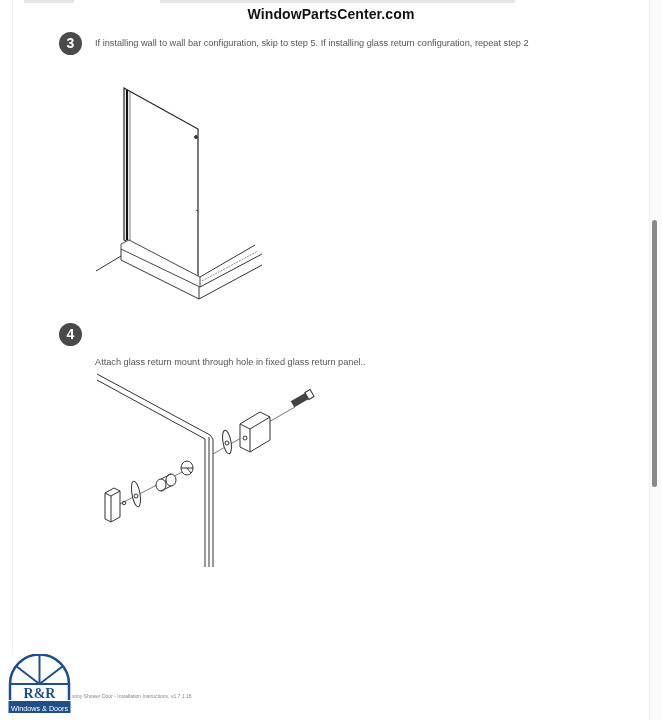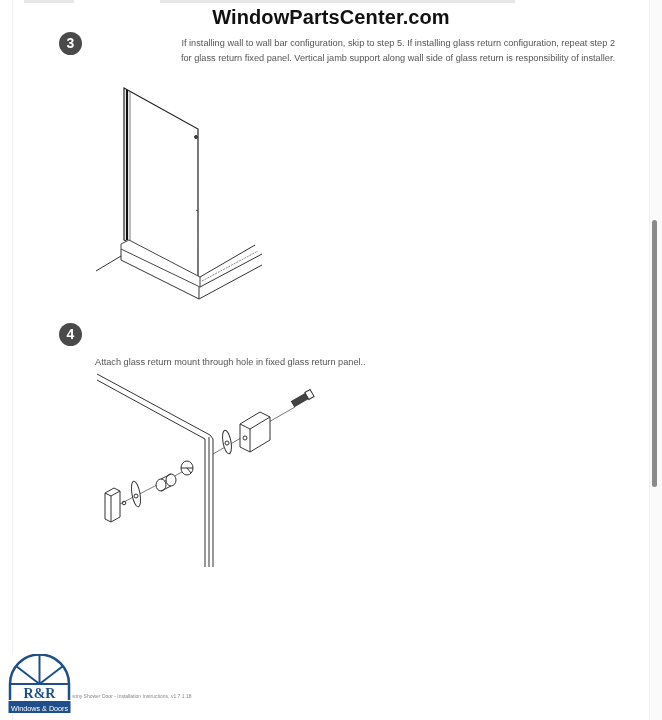--- a/index.html
+++ b/index.html
@@ -1,40 +1,39 @@
 <!DOCTYPE html>
 <html><head>
 <meta charset="utf-8">
 <style>
   html,body{margin:0;padding:0;}
   body{width:662px;height:720px;position:relative;overflow:hidden;background:#ffffff;font-family:"Liberation Sans",sans-serif;}
   .page{position:absolute;left:12px;top:0;width:636px;height:720px;background:#fff;border-left:1px solid #f2f2f2;border-right:1px solid #f2f2f2;}
   .topline{position:absolute;top:0;height:3px;background:#e6e6e6;}
   .scroll-track{position:absolute;left:649px;top:0;width:13px;height:720px;background:#fafafa;border-left:1px solid #f0f0f0;}
   .scroll-thumb{position:absolute;left:652px;top:220px;width:5px;height:267px;background:#8a8a8a;border-radius:3px;}
-  .watermark{position:absolute;top:6px;left:0;width:662px;text-align:center;font-weight:bold;font-size:20px;color:#111;letter-spacing:0.1px;}
+  .watermark{position:absolute;top:6px;left:0;width:662px;text-align:center;font-weight:bold;font-size:14px;color:#111;letter-spacing:0.1px;}
   .badge{position:absolute;width:23px;height:23px;border-radius:50%;background:#4a4a4a;color:#fff;font-weight:bold;font-size:14px;text-align:center;line-height:23px;}
   .step-text{position:absolute;font-size:9.2px;line-height:15px;color:#555;}
   svg{position:absolute;}
   .logo{position:absolute;left:7px;top:654px;width:65px;height:60px;}
   .footer-text{position:absolute;left:70px;top:693px;font-size:5px;color:#888;white-space:nowrap;}
 </style>
 </head>
 <body>
 
 <div class="page"></div>
 <div class="topline" style="left:24px;width:50px;"></div>
 <div class="topline" style="left:160px;width:355px;"></div>
 
 <div class="watermark">WindowPartsCenter.com</div>
 
 <div class="badge" style="left:59px;top:32px;">3</div>
-<div class="step-text" style="left:95px;top:36px;width:520px;text-align:right;">
+<div class="step-text" style="left:95px;top:36px;width:520px;">
   <div>If installing wall to wall bar configuration, skip to step 5. If installing glass return configuration, repeat step 2</div>
-  <div>for glass return fixed panel. Vertical jamb support along wall side of glass return is responsibility of installer.</div>
 </div>
 
 <svg style="left:90px;top:80px;" width="180" height="225" viewBox="0 0 180 225">
   <g fill="none" stroke="#333" stroke-width="1">
 
     <polygon points="34,8 108,49 108,197 34,160" fill="#fff" stroke="#222" stroke-width="1.2"></polygon>
     <line x1="37" y1="10" x2="37" y2="160" stroke="#111" stroke-width="2.2"></line>
     <line x1="40" y1="11" x2="40" y2="161" stroke="#444" stroke-width="0.7"></line>
     <circle cx="106" cy="57" r="1.5" fill="#444"></circle>
     <line x1="106" y1="130" x2="108" y2="131" stroke="#444"></line>

